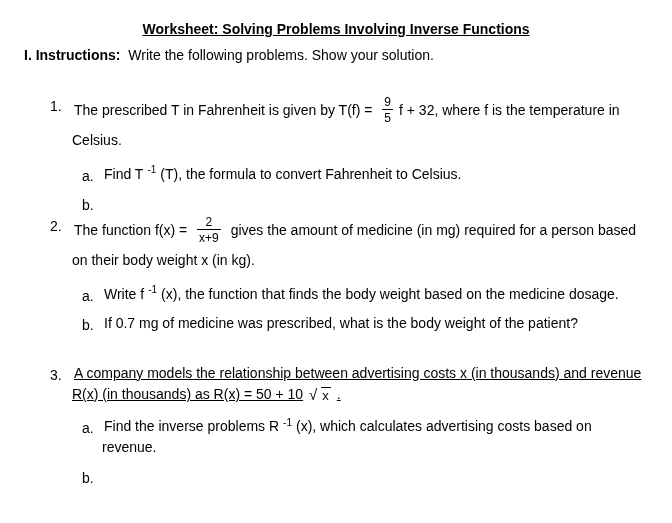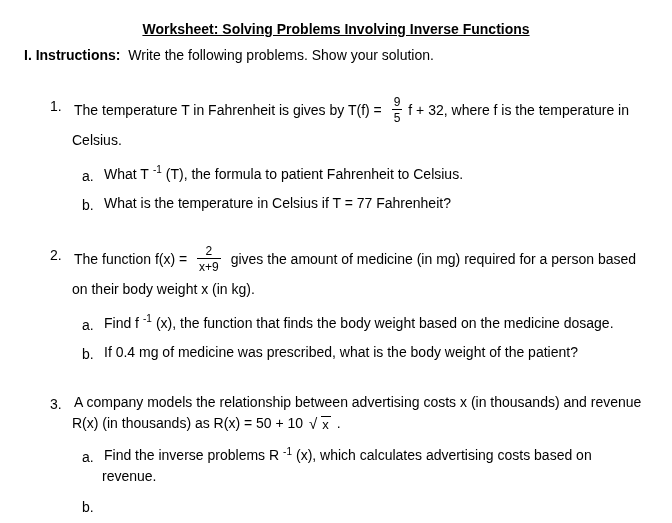--- a/index.html
+++ b/index.html
@@ -29,21 +29,21 @@
   ol.problems > li {
     position: relative;
     margin-bottom: 30px;
     padding-left: 22px;
   }
   ol.problems > li > .num {
     position: absolute;
     left: 0; top: 0;
   }
   .prompt { margin-bottom: 10px; line-height: 1.9; }
-  .prompt-tight { margin-bottom: 10px; line-height: 1.4; }
+  .prompt-tight { margin-bottom: 10px; line-height: 1.4; text-decoration: underline; }
   ol.subs {
     list-style: none;
     padding-left: 6px;
   }
   ol.subs > li {
     position: relative;
     padding-left: 22px;
     margin-top: 8px;
     line-height: 1.5;
   }
@@ -78,47 +78,46 @@
 
 <div class="instructions">
   <span class="lead">I. Instructions:</span><span> Write the following problems. Show your solution.</span>
 </div>
 
 <ol class="problems">
 
   <li>
     <span class="num">1.</span>
     <div class="prompt">
-      <span>The temperature T in Fahrenheit is gives by T(f) = </span><span class="frac"><span class="top">9</span><span class="bot">5</span></span><span>f + 32, where f is the temperature in Celsius.</span>
+      <span>The prescribed T in Fahrenheit is given by T(f) = </span><span class="frac"><span class="top">9</span><span class="bot">5</span></span><span>f + 32, where f is the temperature in Celsius.</span>
     </div>
     <ol class="subs">
       <li>
         <span class="letter">a.</span>
-        <span>What T</span><sup>-1</sup><span>(T), the formula to patient Fahrenheit to Celsius.</span>
+        <span>Find T</span><sup>-1</sup><span>(T), the formula to convert Fahrenheit to Celsius.</span>
       </li>
       <li>
         <span class="letter">b.</span>
-        <span>What is the temperature in Celsius if T = 77 Fahrenheit?</span>
       </li>
     </ol>
   </li>
 
   <li>
     <span class="num">2.</span>
     <div class="prompt">
       <span>The function f(x) = </span><span class="frac"><span class="top">2</span><span class="bot">x+9</span></span><span> gives the amount of medicine (in mg) required for a person based on their body weight x (in kg).</span>
     </div>
     <ol class="subs">
       <li>
         <span class="letter">a.</span>
-        <span>Find f</span><sup>-1</sup><span>(x), the function that finds the body weight based on the medicine dosage.</span>
+        <span>Write f</span><sup>-1</sup><span>(x), the function that finds the body weight based on the medicine dosage.</span>
       </li>
       <li>
         <span class="letter">b.</span>
-        <span>If 0.4 mg of medicine was prescribed, what is the body weight of the patient?</span>
+        <span>If 0.7 mg of medicine was prescribed, what is the body weight of the patient?</span>
       </li>
     </ol>
   </li>
 
   <li>
     <span class="num">3.</span>
     <div class="prompt-tight">
       <span>A company models the relationship between advertising costs x (in thousands) and revenue R(x) (in thousands) as R(x) = 50 + 10</span><span class="sqrt">
           <span class="radical">√</span>
           <span class="arg">x</span>

